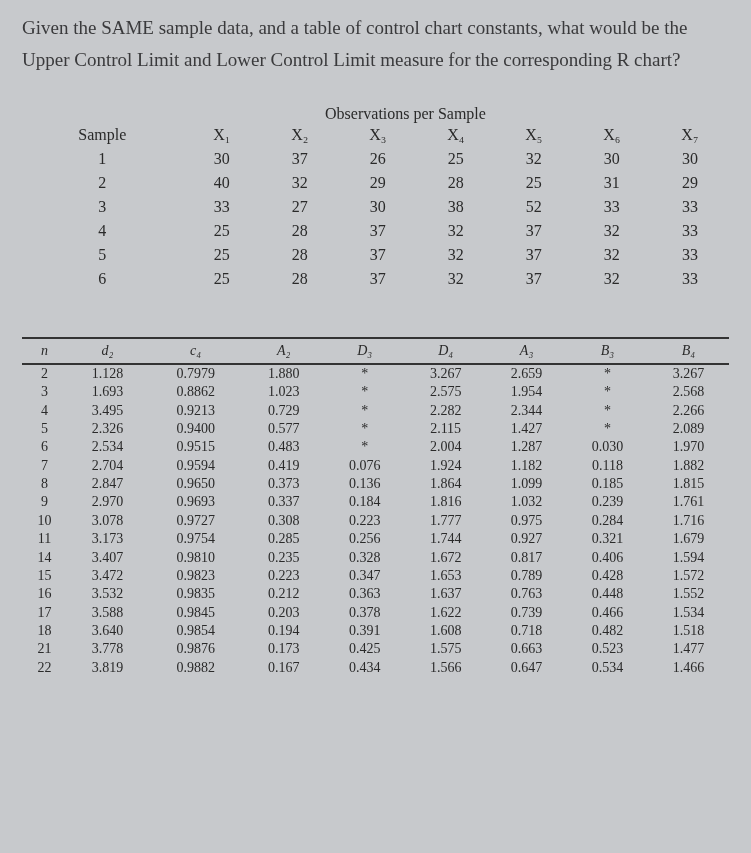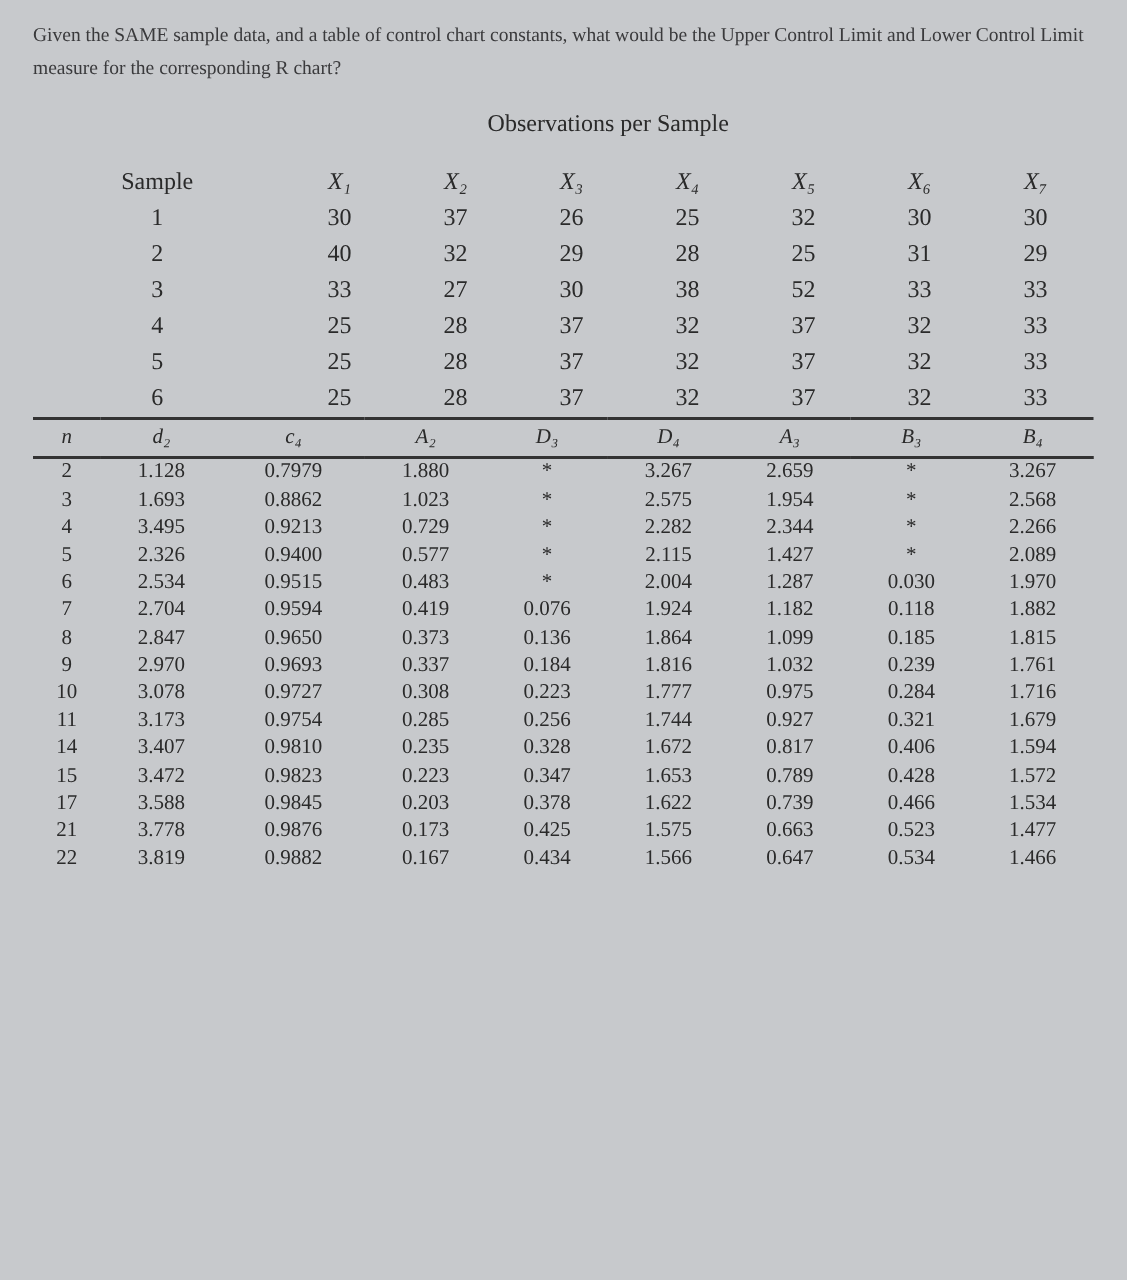--- a/index.html
+++ b/index.html
@@ -5,27 +5,27 @@
     * { box-sizing: border-box; margin: 0; padding: 0; }
     body {
       width: 751px;
       height: 853px;
       background: #c7c9cc;
       font-family: Georgia, 'Times New Roman', serif;
       color: #2a2a2a;
       padding: 12px 22px;
       overflow: hidden;
     }
-    .question { font-size: 13px; line-height: 1.7; color: #3a3a3c; margin-bottom: 18px; }
-    .obs-title { text-align: center; font-size: 16px; margin-left: 60px; margin-bottom: 18px; }
-    .sample-table { border-collapse: collapse; font-size: 16px; width: 100%; }
+    .question { font-size: 19px; line-height: 1.7; color: #3a3a3c; margin-bottom: 28px; }
+    .obs-title { text-align: center; font-size: 16px; margin-left: 60px; margin-bottom: 0; }
+    .sample-table { border-collapse: collapse; font-size: 16px; width: 100%; margin-bottom: 46px; }
     .sample-table th, .sample-table td { text-align: center; padding: 3px 6px; font-weight: normal; }
     .sample-table th { font-weight: normal; }
     .hdr-cell { font-weight: normal; }
-    .ital { font-style: italic; }
+    .ital { }
     .constants-table { border-collapse: collapse; font-size: 14px; width: 100%; }
     .constants-table th { border-top: 2px solid #333; border-bottom: 2px solid #333; font-weight: normal; font-style: italic; padding: 4px 4px; text-align: center; }
     .constants-table td { text-align: center; padding: 1.2px 4px; }
     .constants-table td:first-child { text-align: center; }
   </style>
 </head>
 <body>
 
 <div class="question">Given the SAME sample data, and a table of control chart constants, what would be the Upper Control Limit and Lower Control Limit measure for the corresponding R chart?</div>
 
@@ -249,31 +249,53 @@
         <td>3.472</td>
         <td>0.9823</td>
         <td>0.223</td>
         <td>0.347</td>
         <td>1.653</td>
         <td>0.789</td>
         <td>0.428</td>
         <td>1.572</td>
       </tr>
       <tr>
+        <td>16</td>
+        <td>3.532</td>
+        <td>0.9835</td>
+        <td>0.212</td>
+        <td>0.363</td>
+        <td>1.637</td>
+        <td>0.763</td>
+        <td>0.448</td>
+        <td>1.552</td>
+      </tr>
+      <tr>
         <td>17</td>
         <td>3.588</td>
         <td>0.9845</td>
         <td>0.203</td>
         <td>0.378</td>
         <td>1.622</td>
         <td>0.739</td>
         <td>0.466</td>
         <td>1.534</td>
       </tr>
       <tr>
+        <td>18</td>
+        <td>3.640</td>
+        <td>0.9854</td>
+        <td>0.194</td>
+        <td>0.391</td>
+        <td>1.608</td>
+        <td>0.718</td>
+        <td>0.482</td>
+        <td>1.518</td>
+      </tr>
+      <tr>
         <td>21</td>
         <td>3.778</td>
         <td>0.9876</td>
         <td>0.173</td>
         <td>0.425</td>
         <td>1.575</td>
         <td>0.663</td>
         <td>0.523</td>
         <td>1.477</td>
       </tr>

